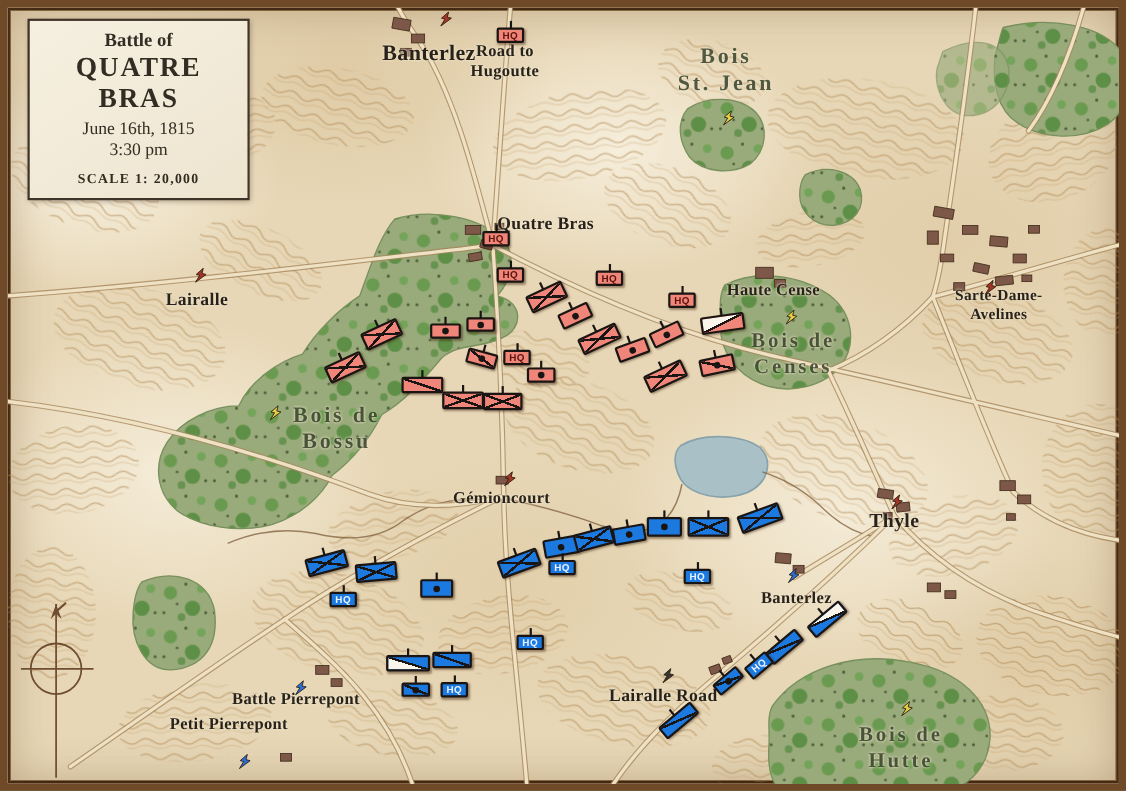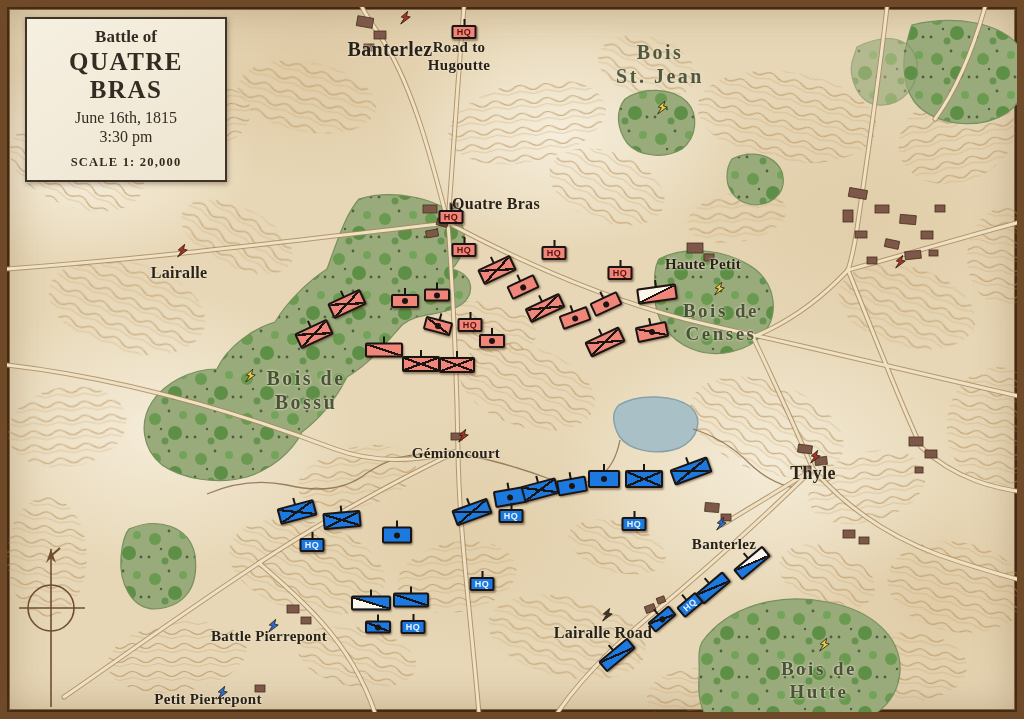--- a/index.html
+++ b/index.html
@@ -220,32 +220,33 @@
     </g>
   </svg>
 
   <div id="labels">
       <div class="map-label place" style="left: 383px; top: 29px; font-size: 20px; margin-top: 13px;">Banterlez</div>
       <div class="map-label place" style="left: 452px; top: 49px; font-size: 15px;">Road to
 Hugoutte</div>
       <div class="map-label wood" style="left: 653px; top: 57px; font-size: 20px;">Bois
 St. Jean</div>
       <div class="map-label place" style="left: 489px; top: 197px; font-size: 16px;">Quatre Bras</div>
-      <div class="map-label place" style="left: 696px; top: 257px; font-size: 15px;">Haute Petit</div>
+      <div class="map-label place" style="left: 696px; top: 257px; font-size: 15px;">Haute Cense</div>
+      <div class="map-label place" style="left: 901px; top: 271px; font-size: 14px;">Sarte-Dame-Avelines</div>
       <div class="map-label place" style="left: 172px; top: 266px; font-size: 16px;">Lairalle</div>
       <div class="map-label wood" style="left: 714px; top: 315px; font-size: 19px;">Bois de
 Censes</div>
       <div class="map-label wood" style="left: 299px; top: 383px; font-size: 20px;">Bois de
 Bossu</div>
       <div class="map-label place" style="left: 449px; top: 446px; font-size: 15px;">Gémioncourt</div>
       <div class="map-label place" style="left: 806px; top: 467px; font-size: 18px;">Thyle</div>
       <div class="map-label place" style="left: 717px; top: 537px; font-size: 15px;">Banterlez</div>
       <div class="map-label place" style="left: 262px; top: 629px; font-size: 15px;">Battle Pierrepont</div>
       <div class="map-label place" style="left: 596px; top: 626px; font-size: 16px;">Lairalle Road</div>
-      <div class="map-label place" style="left: 201px; top: 692px; font-size: 15px;">Petit Pierrepont</div>
+      <div class="map-label place" style="left: 201px; top: 652px; font-size: 15px;">Petit Pierrepont</div>
       <div class="map-label wood" style="left: 812px; top: 673px; font-size: 19px;">Bois de
 Hutte</div>
     </div>
   <div id="markers">
       <div class="bolt" style="left: 655px; top: 103px;"><svg width="12" height="15" viewBox="0 0 11 13">
           <path d="M6,0 L1.5,6.5 L4.5,6.5 L2.5,13 L9.5,4.5 L6,4.5 Z" fill="#e4cf45" stroke="#2e2115" stroke-width="0.7"></path>
         </svg></div>
       <div class="bolt" style="left: 243px; top: 371px;"><svg width="12" height="15" viewBox="0 0 11 13">
           <path d="M6,0 L1.5,6.5 L4.5,6.5 L2.5,13 L9.5,4.5 L6,4.5 Z" fill="#e4cf45" stroke="#2e2115" stroke-width="0.7"></path>
         </svg></div>

